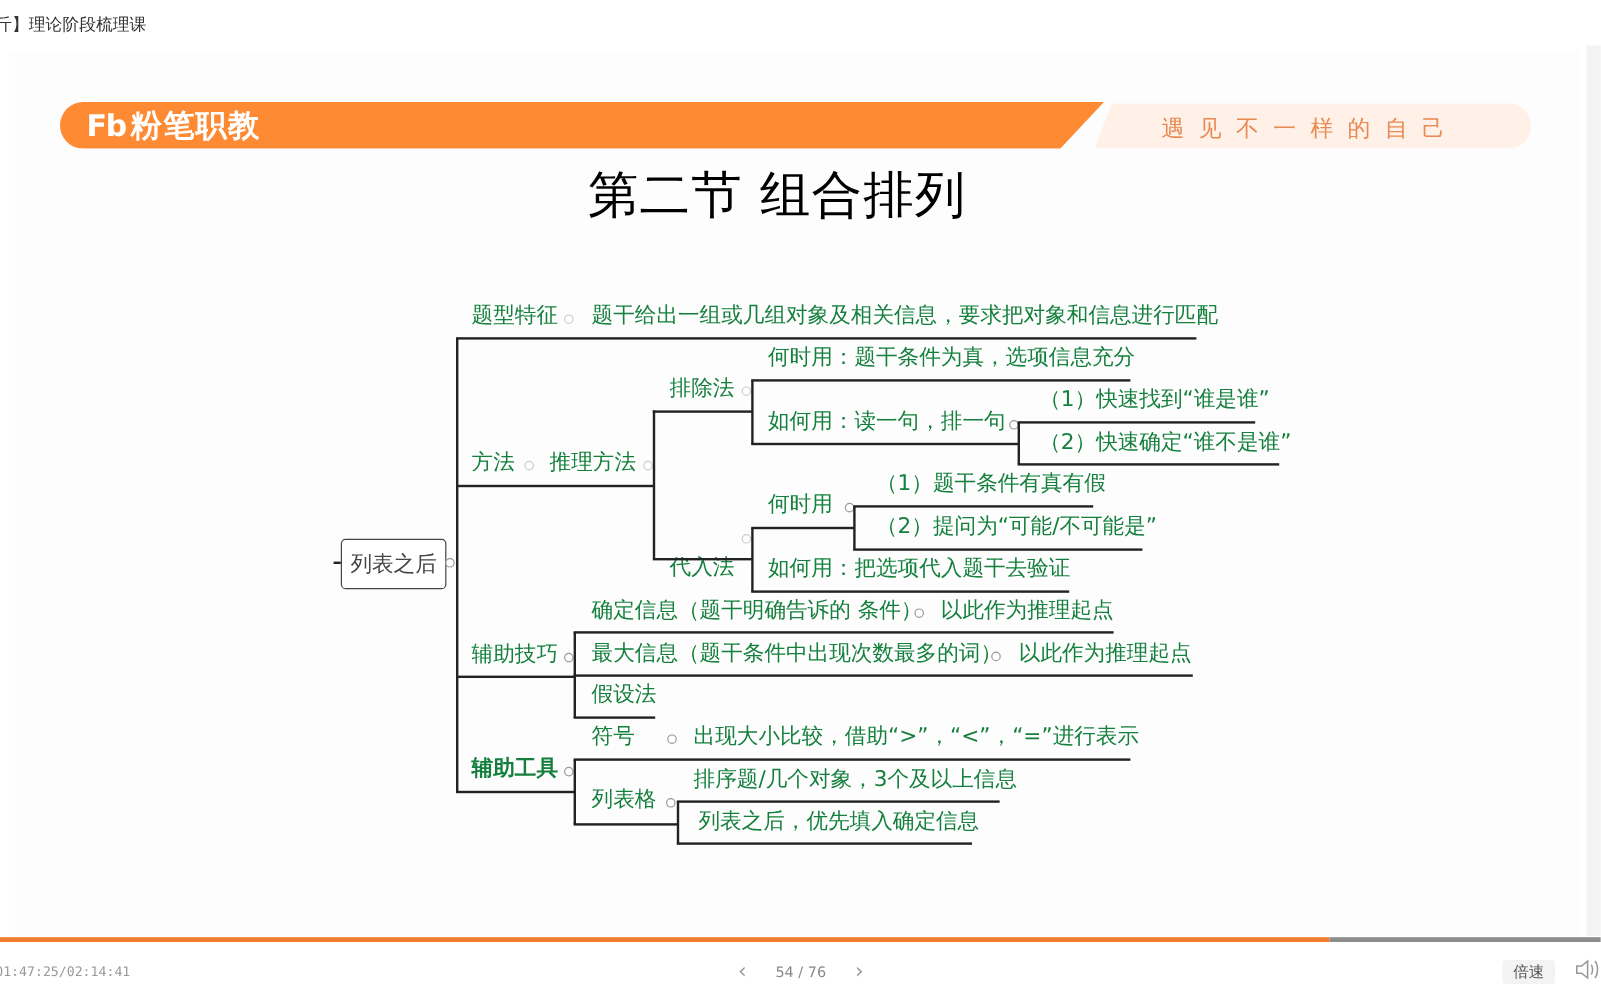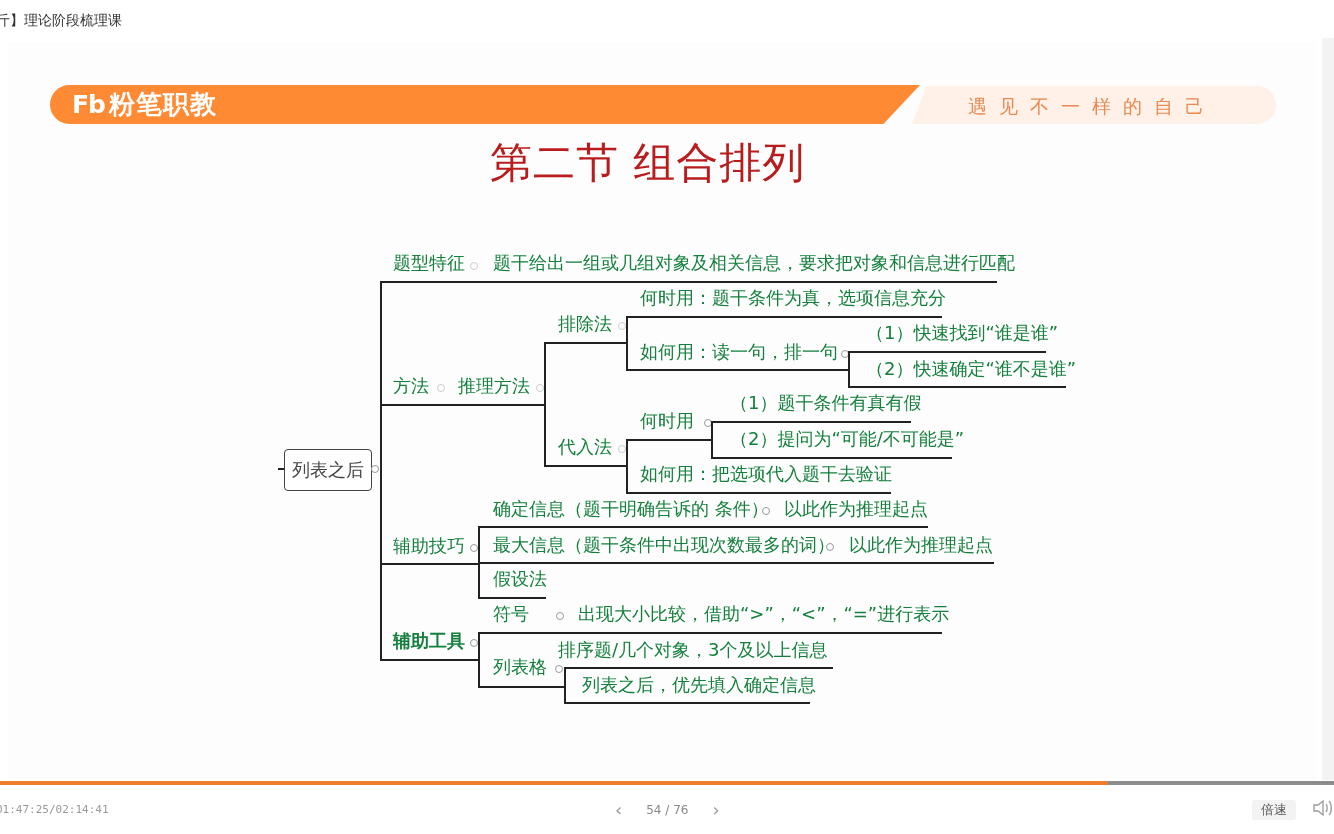--- a/index.html
+++ b/index.html
@@ -6,21 +6,21 @@
   body{width:1334px;height:834px;position:relative;overflow:hidden;background:#ffffff;font-family:"DejaVu Sans","Liberation Sans",sans-serif;}
   .topbar{position:absolute;left:0;top:0;width:1334px;height:40px;background:#fff;}
   .course-title{position:absolute;left:-4px;top:12px;font-size:14px;color:#333;white-space:nowrap;}
   .slide{position:absolute;left:8px;top:42px;width:1308px;height:738px;background:#fdfdfd;}
   .rightgutter{position:absolute;left:1322px;top:38px;width:12px;height:742px;background:#f3f3f3;}
   .banner{position:absolute;left:50px;top:85px;width:870px;height:39px;background:#ff8a34;border-radius:20px 0 0 20px;clip-path:polygon(0 0,100% 0,95.8% 100%,0 100%);}
   .logo{position:absolute;left:72px;top:88px;height:32px;display:flex;align-items:center;color:#fff;font-weight:bold;font-size:26px;letter-spacing:1px;white-space:nowrap;}
   .logo .fb{font-family:"DejaVu Sans",sans-serif;font-weight:900;font-size:25px;margin-right:4px;letter-spacing:-1px;}
   .slogan-bg{position:absolute;left:912px;top:86px;width:364px;height:38px;background:#fff1e8;border-radius:0 20px 20px 0;clip-path:polygon(4% 0,100% 0,100% 100%,0 100%);}
   .slogan{position:absolute;left:968px;top:94px;font-size:19px;color:#e88a52;letter-spacing:12px;white-space:nowrap;}
-  .slide-title{position:absolute;left:490px;top:135px;font-size:42px;color:#b91c1c;white-space:nowrap;letter-spacing:1px;}
+  .slide-title{position:absolute;left:490px;top:135px;font-size:42px;color:#000000;white-space:nowrap;letter-spacing:1px;}
   .mm{position:absolute;font-size:18px;color:#15803d;white-space:nowrap;line-height:22px;}
   .ln{position:absolute;background:#222;}
   .dot{position:absolute;width:6px;height:6px;border:1px solid #999;border-radius:50%;background:#fff;}
   .rootbox{position:absolute;left:284px;top:449px;width:86px;height:40px;border:1.5px solid #444;border-radius:4px;display:flex;align-items:center;justify-content:center;font-size:18px;color:#444;background:#fff;}
   .bottombar{position:absolute;left:0;top:780px;width:1334px;height:54px;background:#fff;}
   .prog-done{position:absolute;left:0;top:781px;width:1108px;height:4px;background:#f07c2e;}
   .prog-rest{position:absolute;left:1108px;top:781px;width:226px;height:4px;background:#8c8c8c;}
   .time{position:absolute;left:-4px;top:803px;font-family:"DejaVu Sans Mono",monospace;font-size:11px;color:#999;white-space:nowrap;}
   .pager{position:absolute;left:615px;top:799px;display:flex;align-items:center;gap:24px;color:#888;font-size:12px;}
   .pager .arrow{font-size:18px;color:#999;cursor:pointer;}
@@ -77,21 +77,21 @@
   <div class="ln" style="left:626px;top:316px;width:316px;height:1.5px;"></div>
   <div class="mm" style="left:640px;top:341px;">如何用：读一句，排一句</div>
   <div class="dot" style="left:841px;top:350px;"></div>
   <div class="ln" style="left:626px;top:369px;width:223px;height:1.5px;"></div>
   <div class="ln" style="left:848px;top:352px;width:1.5px;height:35px;"></div>
   <div class="mm" style="left:866px;top:322px;">（1）快速找到“谁是谁”</div>
   <div class="ln" style="left:848px;top:351px;width:198px;height:1.5px;"></div>
   <div class="mm" style="left:866px;top:358px;">（2）快速确定“谁不是谁”</div>
   <div class="ln" style="left:848px;top:386px;width:218px;height:1.5px;"></div>
 
-  <div class="mm" style="left:558px;top:436px;">代入法</div>
+  <div class="mm" style="left:558px;top:462px;">代入法</div>
   <div class="dot" style="left:618px;top:445px;border-color:#ccc;"></div>
   <div class="ln" style="left:544px;top:465px;width:83px;height:1.5px;"></div>
   <div class="ln" style="left:626px;top:440px;width:1.5px;height:53px;"></div>
   <div class="mm" style="left:640px;top:410px;">何时用</div>
   <div class="dot" style="left:704px;top:419px;"></div>
   <div class="ln" style="left:626px;top:439px;width:86px;height:1.5px;"></div>
   <div class="ln" style="left:711px;top:422px;width:1.5px;height:36px;"></div>
   <div class="mm" style="left:730px;top:392px;">（1）题干条件有真有假</div>
   <div class="ln" style="left:711px;top:421px;width:200px;height:1.5px;"></div>
   <div class="mm" style="left:730px;top:428px;">（2）提问为“可能/不可能是”</div>
@@ -119,21 +119,21 @@
   <div class="ln" style="left:380px;top:659px;width:99px;height:1.5px;"></div>
   <div class="ln" style="left:478px;top:633px;width:1.5px;height:54px;"></div>
   <div class="mm" style="left:493px;top:603px;">符号</div>
   <div class="dot" style="left:556px;top:612px;"></div>
   <div class="mm" style="left:578px;top:603px;">出现大小比较，借助“&gt;”，“&lt;”，“=”进行表示</div>
   <div class="ln" style="left:478px;top:632px;width:464px;height:1.5px;"></div>
   <div class="mm" style="left:493px;top:656px;">列表格</div>
   <div class="dot" style="left:555px;top:665px;"></div>
   <div class="ln" style="left:478px;top:686px;width:87px;height:1.5px;"></div>
   <div class="ln" style="left:564px;top:668px;width:1.5px;height:35px;"></div>
-  <div class="mm" style="left:558px;top:639px;">排序题/几个对象，3个及以上信息</div>
+  <div class="mm" style="left:578px;top:639px;">排序题/几个对象，3个及以上信息</div>
   <div class="ln" style="left:564px;top:667px;width:269px;height:1.5px;"></div>
   <div class="mm" style="left:582px;top:674px;">列表之后，优先填入确定信息</div>
   <div class="ln" style="left:564px;top:702px;width:246px;height:1.5px;"></div>
 </div>
 
 <div class="bottombar"></div>
 <div class="prog-done"></div>
 <div class="prog-rest"></div>
 <div class="time">01:47:25/02:14:41</div>
 <div class="pager">

